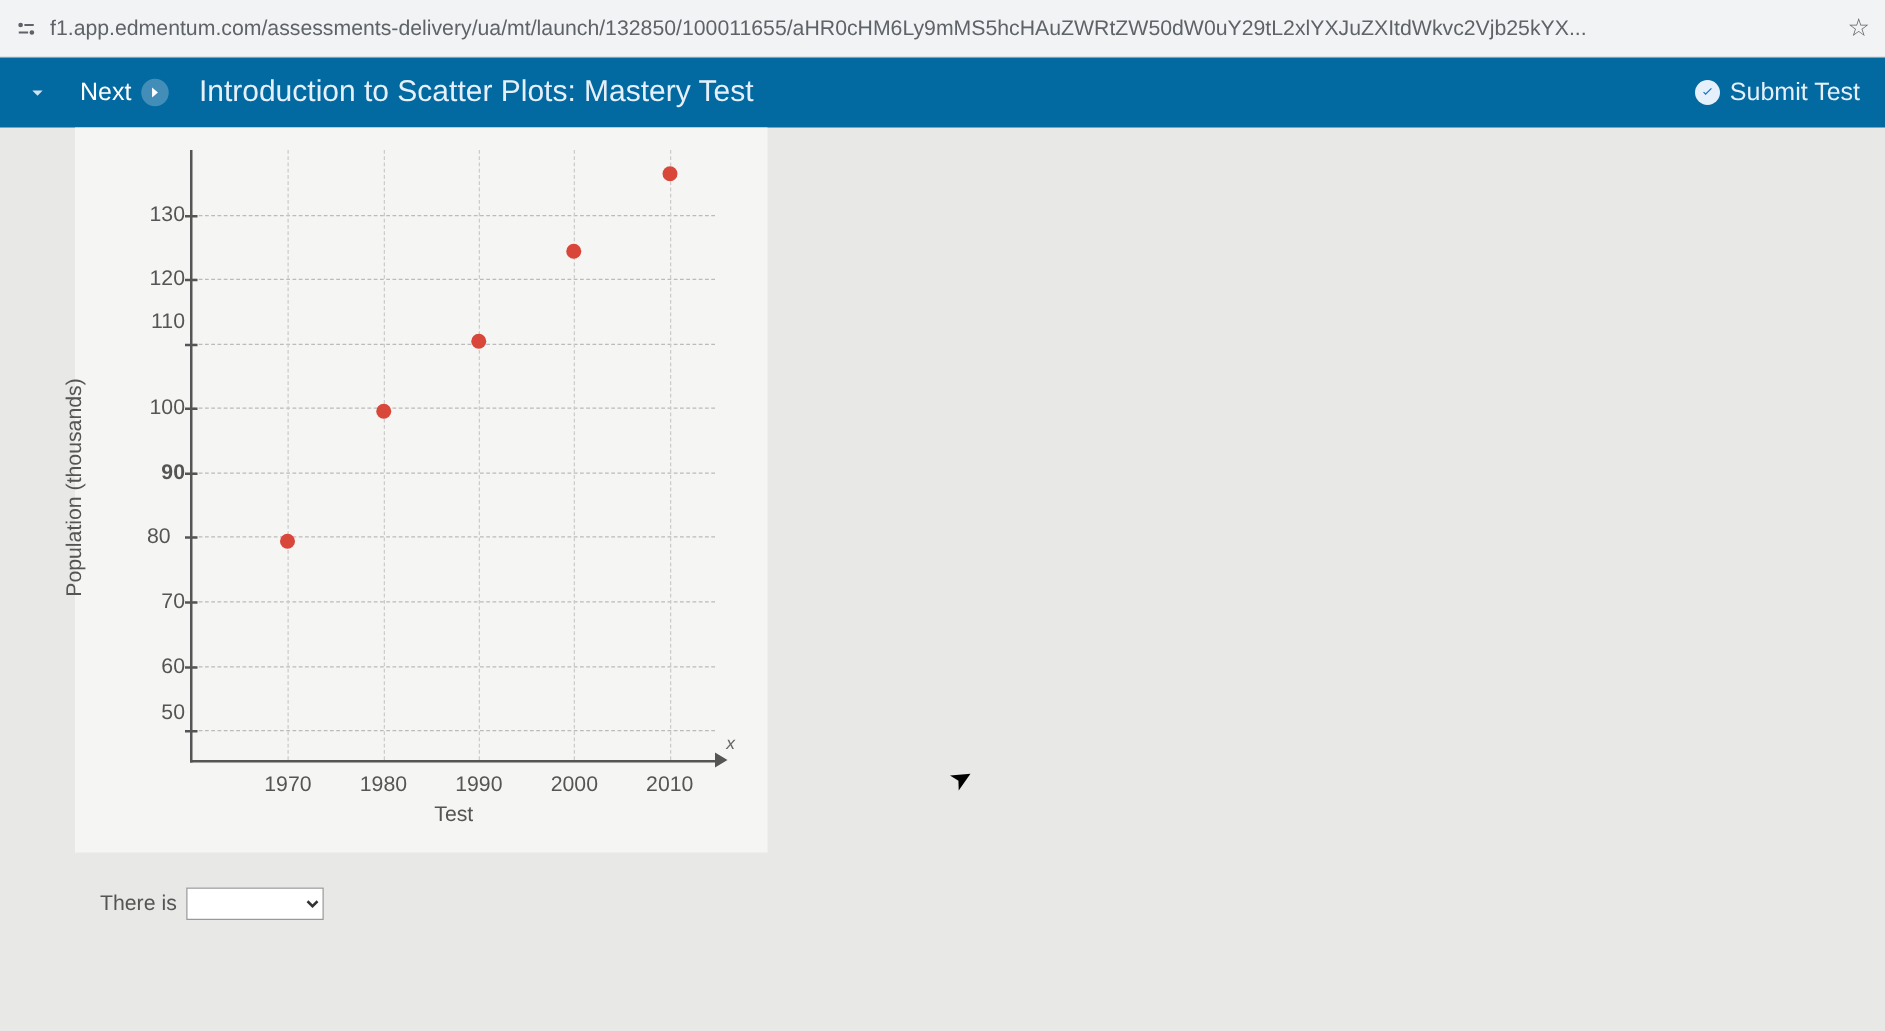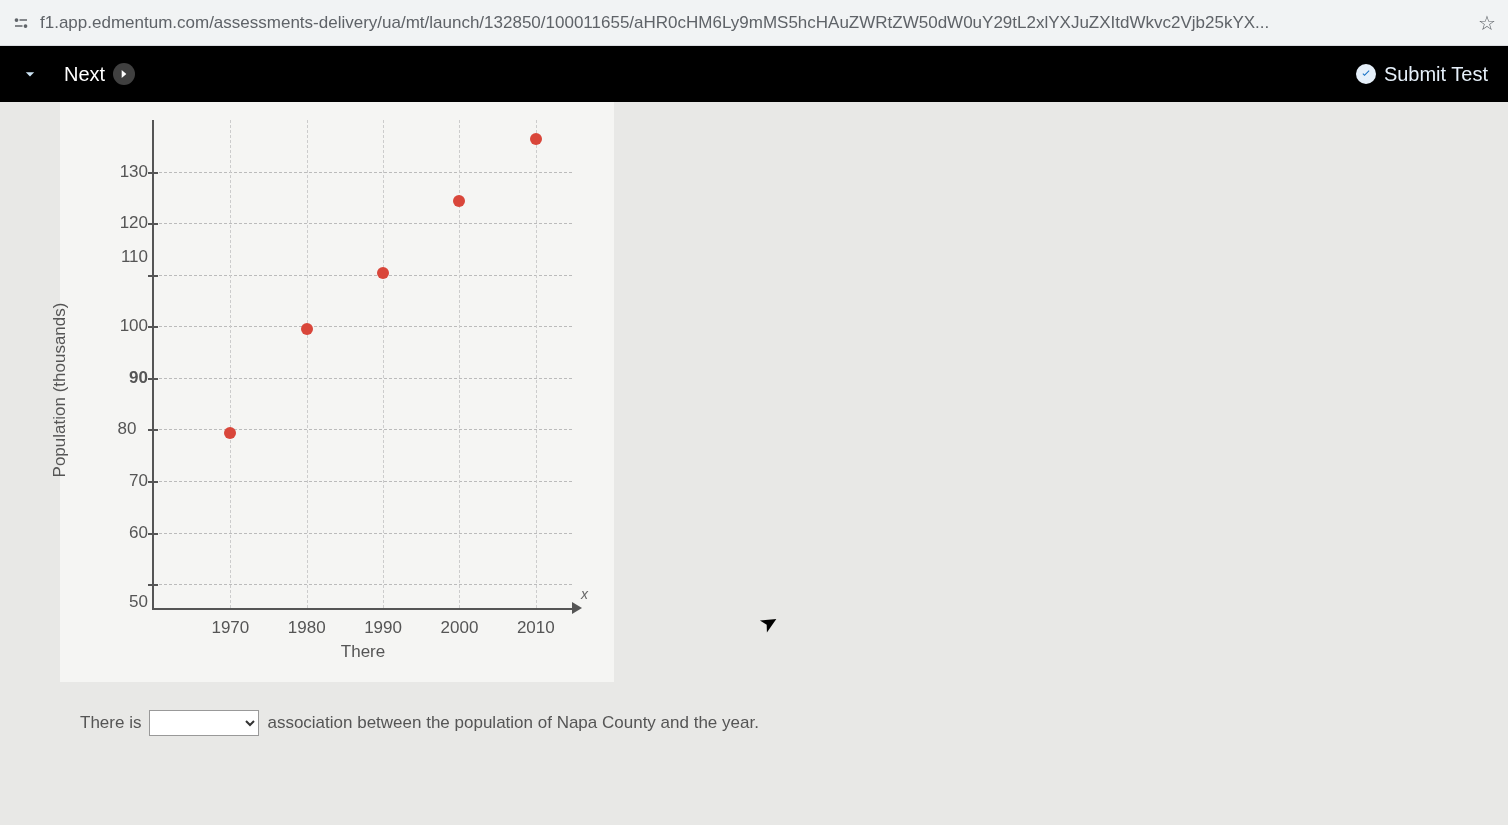--- a/index.html
+++ b/index.html
@@ -31,21 +31,21 @@
     white-space: nowrap;
     overflow: hidden;
     text-overflow: ellipsis;
   }
   .star-icon {
     color: #5f6368;
     font-size: 20px;
   }
   .top-bar {
     height: 56px;
-    background: #000000;
+    background: #0369a1;
     display: flex;
     align-items: center;
     color: #fff;
     padding: 0 20px;
     gap: 24px;
   }
   .prev-chev {
     width: 20px; height: 20px;
     color: #cde4f5;
   }
@@ -235,43 +235,44 @@
       </svg>
   </span>
   <div class="next-btn">
     <span>Next</span>
     <span class="next-circle">
       <svg viewBox="0 0 24 24" width="14" height="14" fill="#fff">
           <path d="M8 5l8 7-8 7z"></path>
         </svg>
     </span>
   </div>
+  <div class="page-title">Introduction to Scatter Plots: Mastery Test</div>
   <div class="spacer"></div>
   <div class="submit-btn">
     <span class="check-circle">
       <svg viewBox="0 0 24 24" width="12" height="12" fill="#1a73c7">
           <path d="M9 16l-4-4 1.4-1.4L9 13.2l8.6-8.6L19 6z"></path>
         </svg>
     </span>
     <span>Submit Test</span>
   </div>
 </div>
 
 <div class="content-wrap">
   <div class="content-col">
     <div class="chart-box">
       <div class="chart-inner">
         <div class="y-label">Population (thousands)</div>
         <div class="plot-area" id="plot">
           <div class="x-arrow"></div>
           <div class="x-var">x</div>
-          <div class="x-label">There</div>
+          <div class="x-label">Test</div>
         <div class="hgrid" style="top: 464.211px;"></div>
             <div class="ytick-mark" style="top: 464.211px;"></div>
-            <div class="ytick" style="top: 482px;">50</div>
+            <div class="ytick" style="top: 450px;">50</div>
             <div class="hgrid" style="top: 412.632px;"></div>
             <div class="ytick-mark" style="top: 412.632px;"></div>
             <div class="ytick" style="top: 412.632px;">60</div>
             <div class="hgrid" style="top: 361.053px;"></div>
             <div class="ytick-mark" style="top: 361.053px;"></div>
             <div class="ytick" style="top: 361.053px;">70</div>
             <div class="hgrid" style="top: 309.474px;"></div>
             <div class="ytick-mark" style="top: 309.474px;"></div>
             <div class="ytick" style="top: 309.474px; text-align: center;">80</div>
             <div class="hgrid" style="top: 257.895px;"></div>
@@ -306,18 +307,17 @@
             <div class="dot" style="left: 381.818px; bottom: 469.368px;"></div>
           </div>
       </div>
     </div>
 
     <div class="sentence-row">
       <span>There is</span>
       <select class="dropdown" value="">
         <option></option>
       </select>
-      <span>association between the population of Napa County and the year.</span>
     </div>
   </div>
 </div>
 
 <div class="cursor" style="transform: rotate(-30deg);">➤</div>
 
 </body></html>

